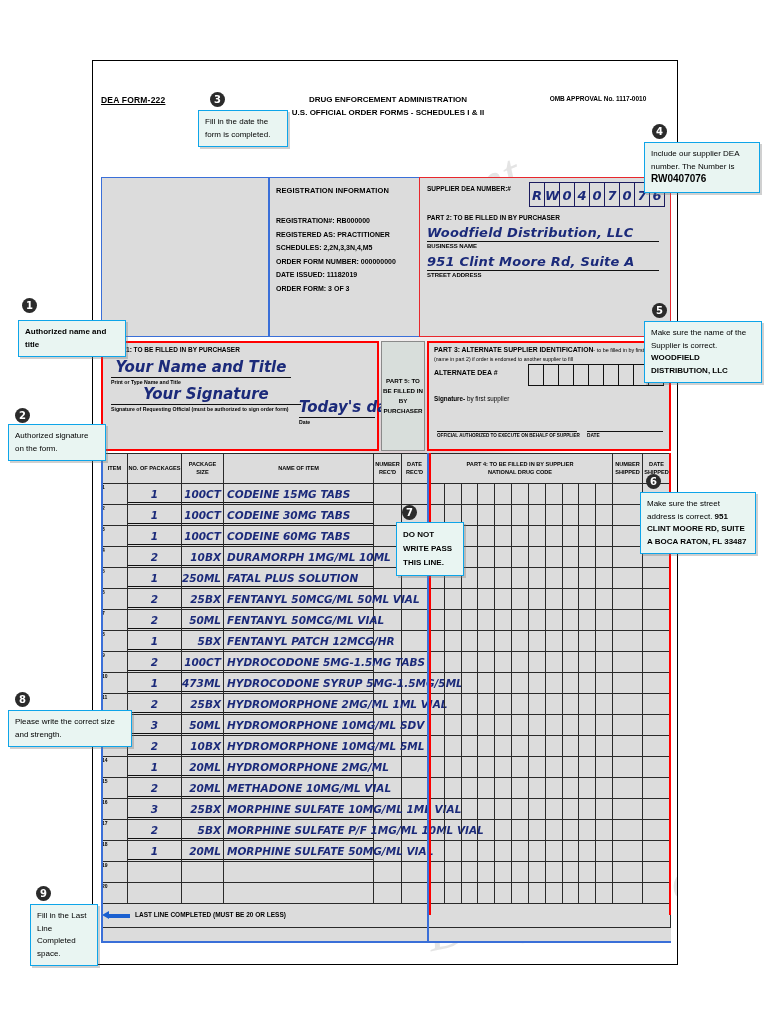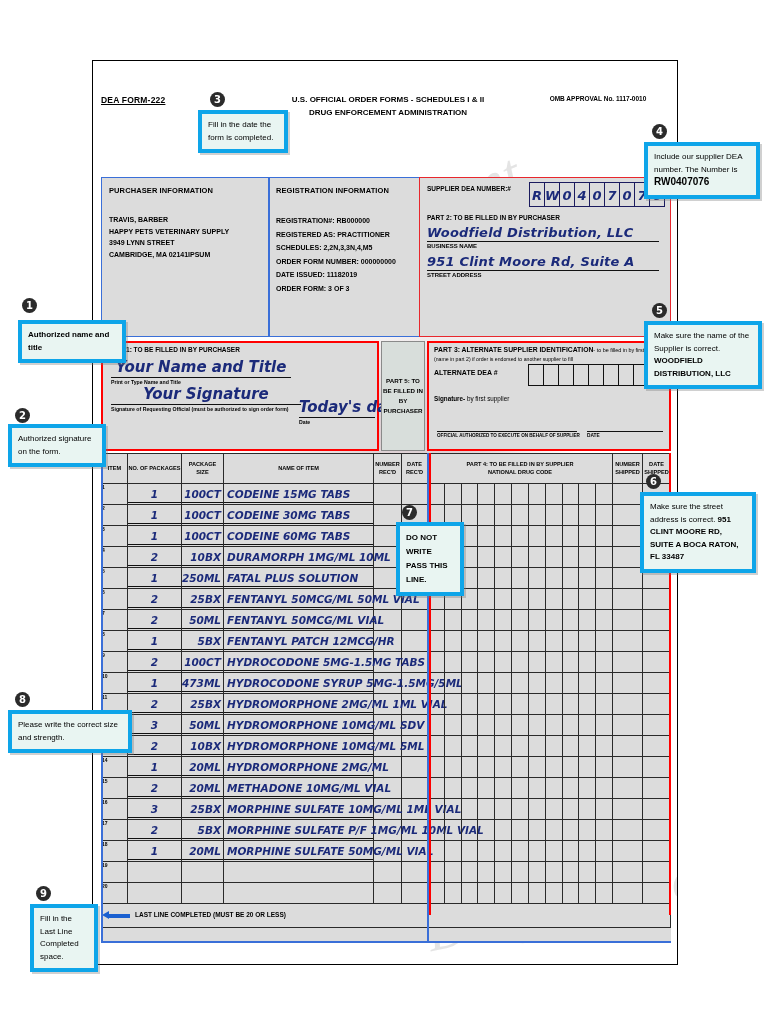--- a/index.html
+++ b/index.html
@@ -217,21 +217,21 @@
   .rl-b { left:576px; }
   .stamp-wrap {
     position:absolute; left:336px; top:398px; width:242px; height:455px;
     overflow:hidden; pointer-events:none;
   }
 
   
   .callout {
     position:absolute;
     background:#e9f5f2;
-    border:4px solid #0ea5e9;
+    border:1px solid #0ea5e9;
     box-shadow:2px 2px 0 rgba(120,120,120,.35);
     font-size:8px; line-height:12.5px; padding:5px 6px;
     color:#000;
   }
   .callout b { font-weight:bold; }
   .num {
     position:absolute;
     width:15px; height:15px; border-radius:50%;
     background:#2b2b2b; color:#fff;
     font-size:10px; font-weight:bold;
@@ -273,36 +273,27 @@
       <div class="wm-blob blob1"></div>
       <div class="wm-blob blob2"></div>
       <div class="wm-blob blob3"></div>
       <div class="wm-text wm1">U.S. Department</div>
       <div class="wm-text wm2">of Justice</div>
       <div class="wm-text wm3">Drug Enforcement</div>
     </div>
 
     <div class="hdr-formno">DEA FORM-222</div>
     <div class="hdr-center">
+      <div>DRUG ENFORCEMENT ADMINISTRATION</div>
       <div>U.S. OFFICIAL ORDER FORMS - SCHEDULES I &amp; II</div>
-      <div>DRUG ENFORCEMENT ADMINISTRATION</div>
     </div>
     <div class="hdr-omb">OMB APPROVAL No. 1117-0010</div>
 
     <div class="band-blue">
       <div class="vsep"></div>
-      <div class="purchaser-box">
-        <div class="sec-title">PURCHASER INFORMATION</div>
-        <div class="lines">
-          <div>TRAVIS, BARBER</div>
-          <div>HAPPY PETS VETERINARY SUPPLY</div>
-          <div>3949 LYNN STREET</div>
-          <div>CAMBRIDGE, MA 02141IPSUM</div>
-        </div>
-      </div>
       <div class="reg-box">
         <div class="sec-title">REGISTRATION INFORMATION</div>
         <div class="lines">
           <div>REGISTRATION#: RB000000</div>
           <div>REGISTERED AS: PRACTITIONER</div>
           <div>SCHEDULES: 2,2N,3,3N,4,M5</div>
           <div>ORDER FORM NUMBER: 000000000</div>
           <div>DATE ISSUED: 11182019</div>
           <div>ORDER FORM: 3 OF 3</div>
         </div>

